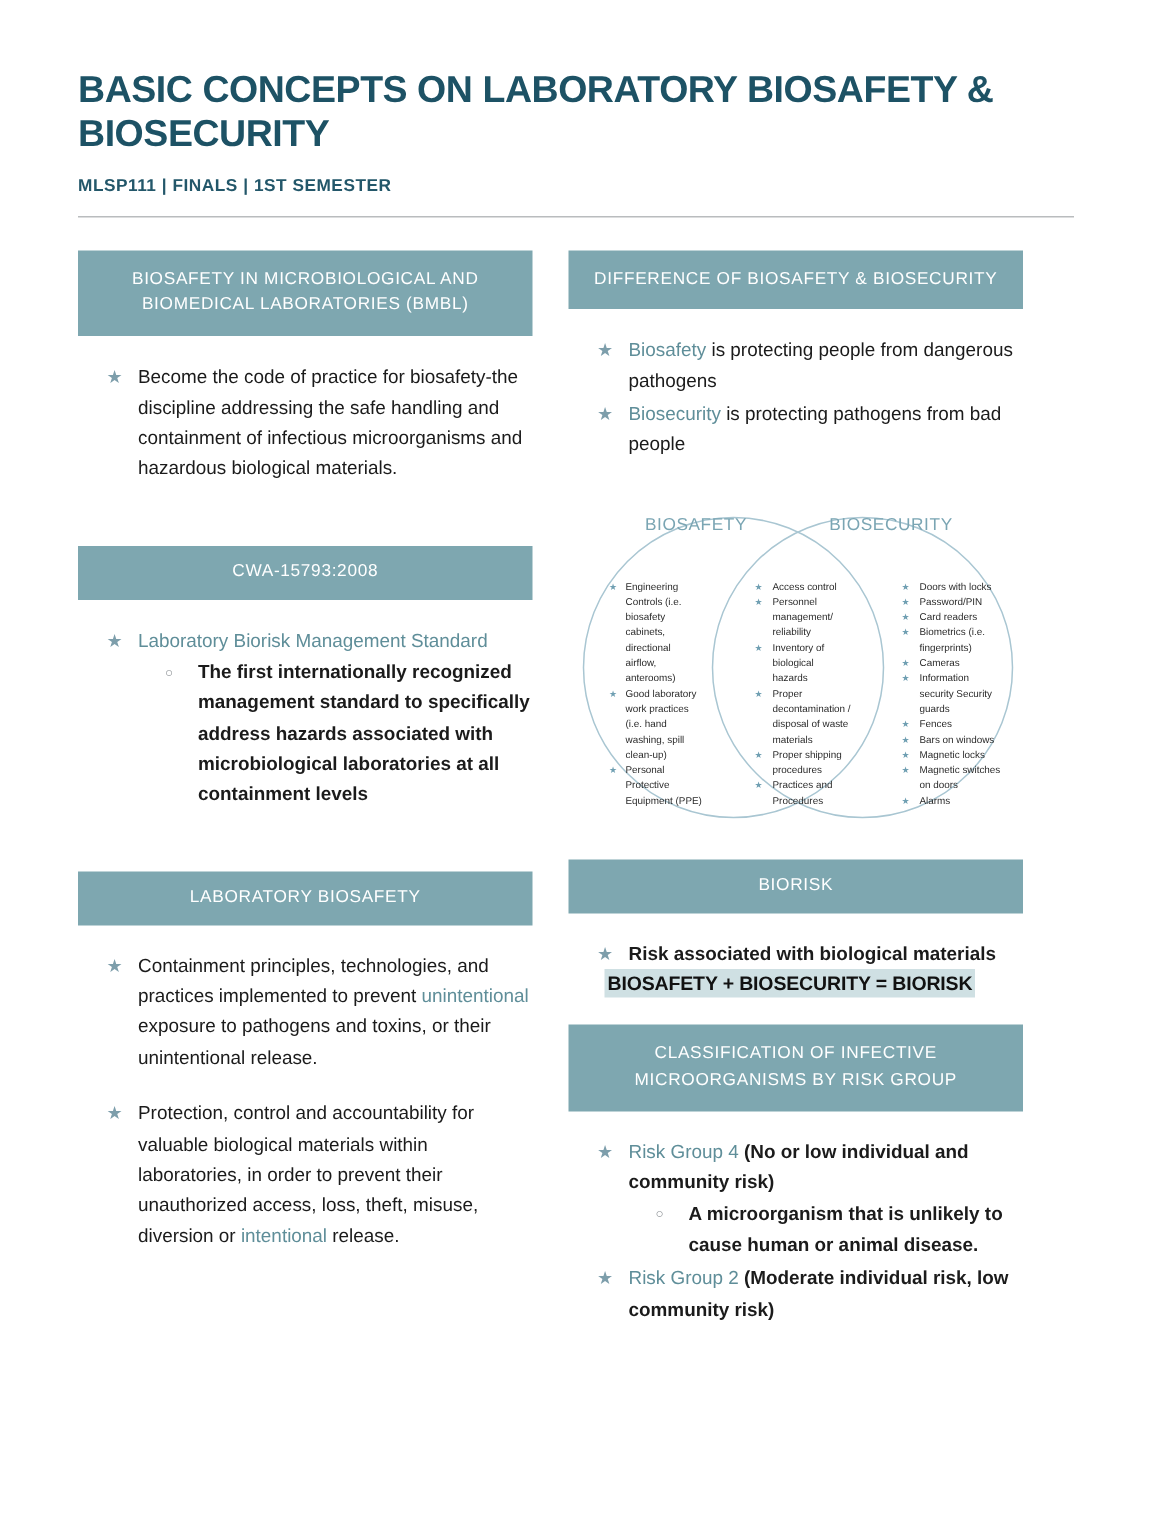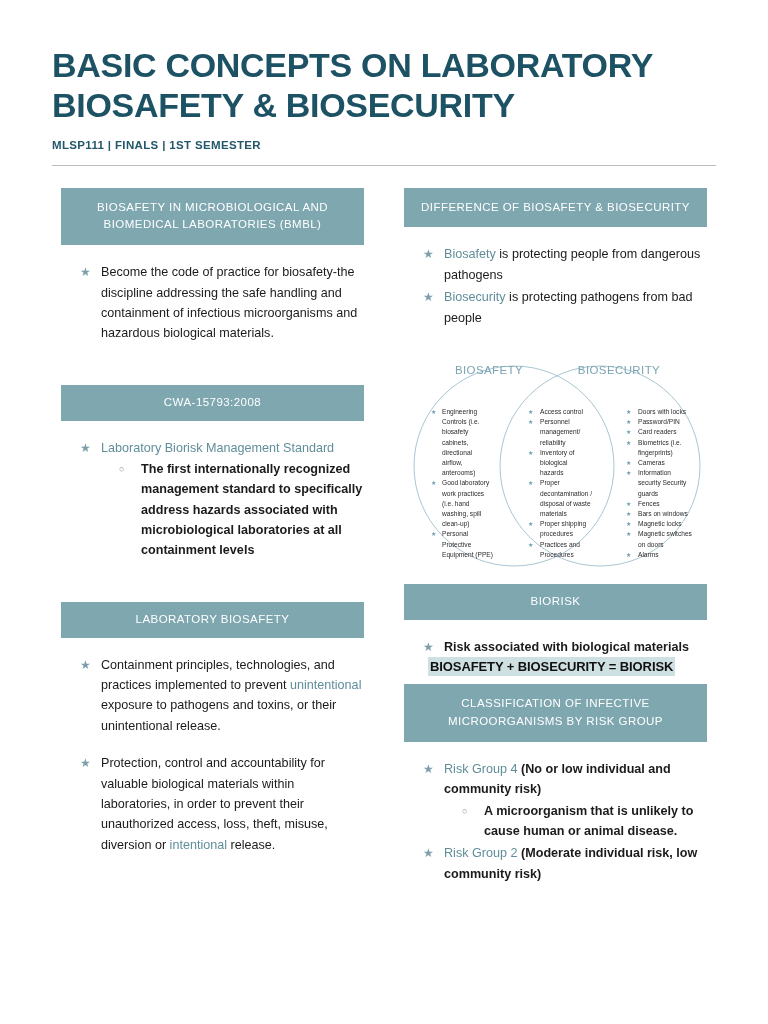--- a/index.html
+++ b/index.html
@@ -19,21 +19,21 @@
 
   .page {
     width: 768px;
     height: 1024px;
     padding: 46px 52px 0 52px;
     background: #ffffff;
   }
 
   
   .doc-title {
-    font-size: 34px;
+    font-size: 25px;
     font-weight: bold;
     line-height: 1.17;
     letter-spacing: -0.3px;
     color: #1d5265;
     text-transform: uppercase;
   }
   .doc-subtitle {
     margin-top: 13px;
     font-size: 11.5px;
     font-weight: bold;
@@ -44,23 +44,22 @@
   .divider {
     margin-top: 14px;
     height: 1px;
     background: #b9bcbe;
     width: 100%;
   }
 
   
   .columns {
     display: flex;
-    gap: 40px;
+    gap: 24px;
     margin-top: 22px;
-    justify-content: center;
   }
   .col { width: 303px; }
 
   
   .bar {
     background: #7ea7b0;
     color: #ffffff;
     text-align: center;
     font-size: 11.5px;
     letter-spacing: 0.45px;
@@ -110,21 +109,21 @@
 
   .eq {
     font-size: 13px;
     font-weight: bold;
     color: #111111;
     letter-spacing: -0.1px;
     padding-left: 24px;
   }
   .eq span { background: #cfe0e3; padding: 2px 2px; }
 
-  .gap-s { margin-top: 10px; }
+  .gap-s { margin-top: 20px; }
   .gap-m { margin-top: 41px; }
 
   
   .venn-wrap {
     margin-top: 18px;
     width: 303px;
     height: 228px;
     position: relative;
   }
   .venn-wrap svg { display: block; }

